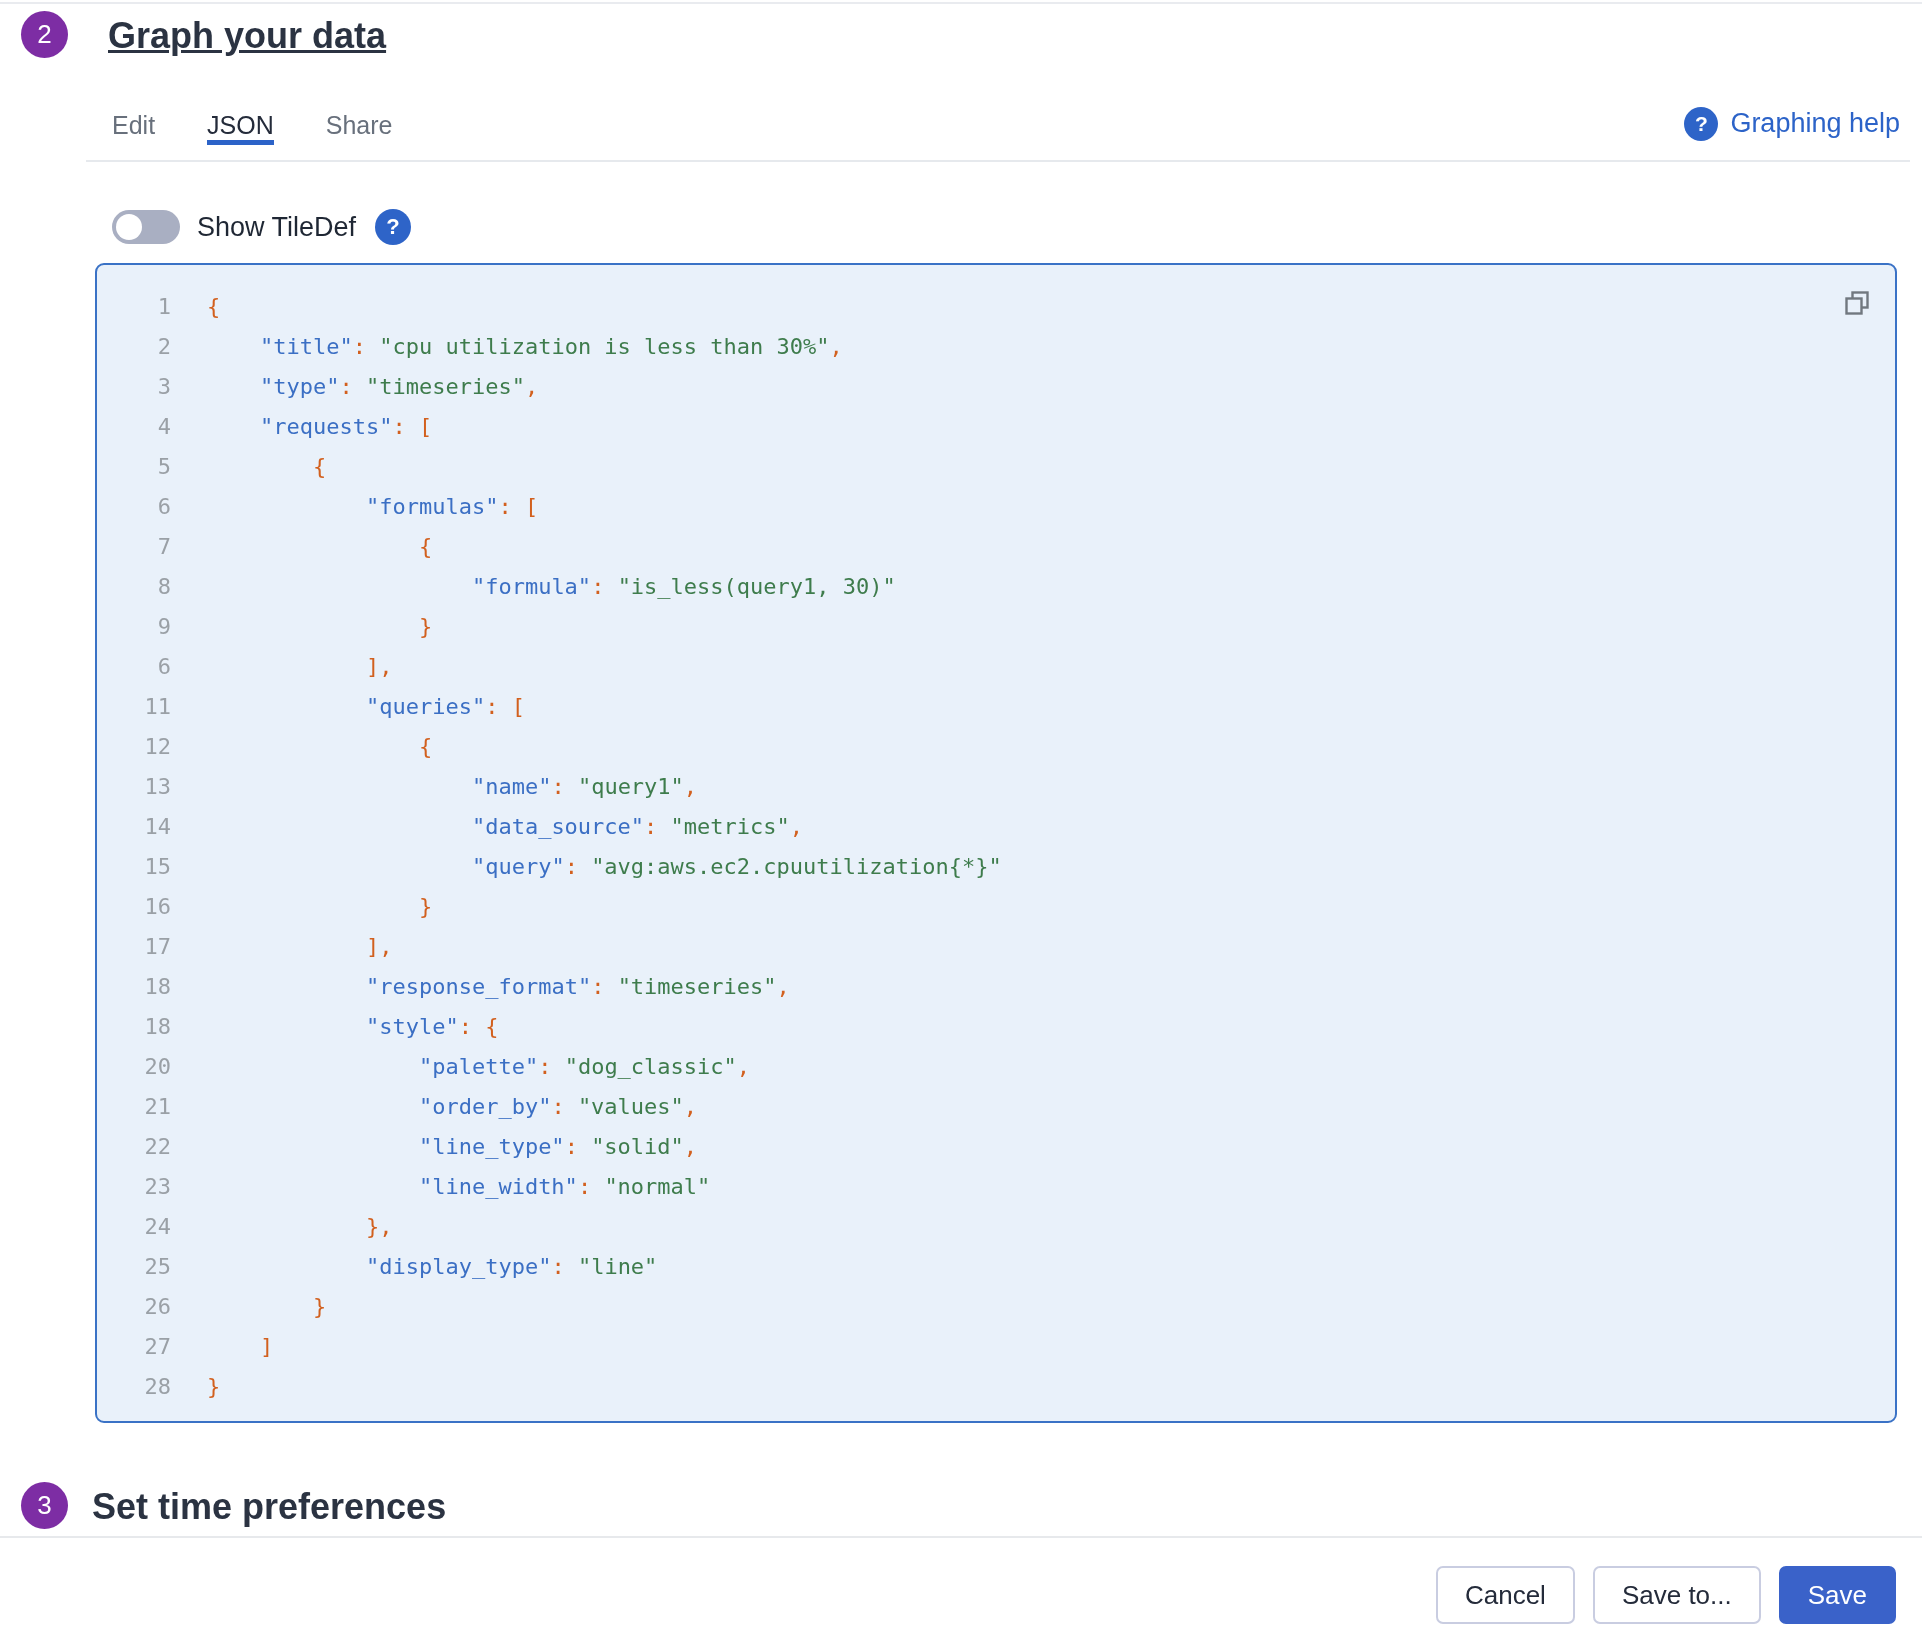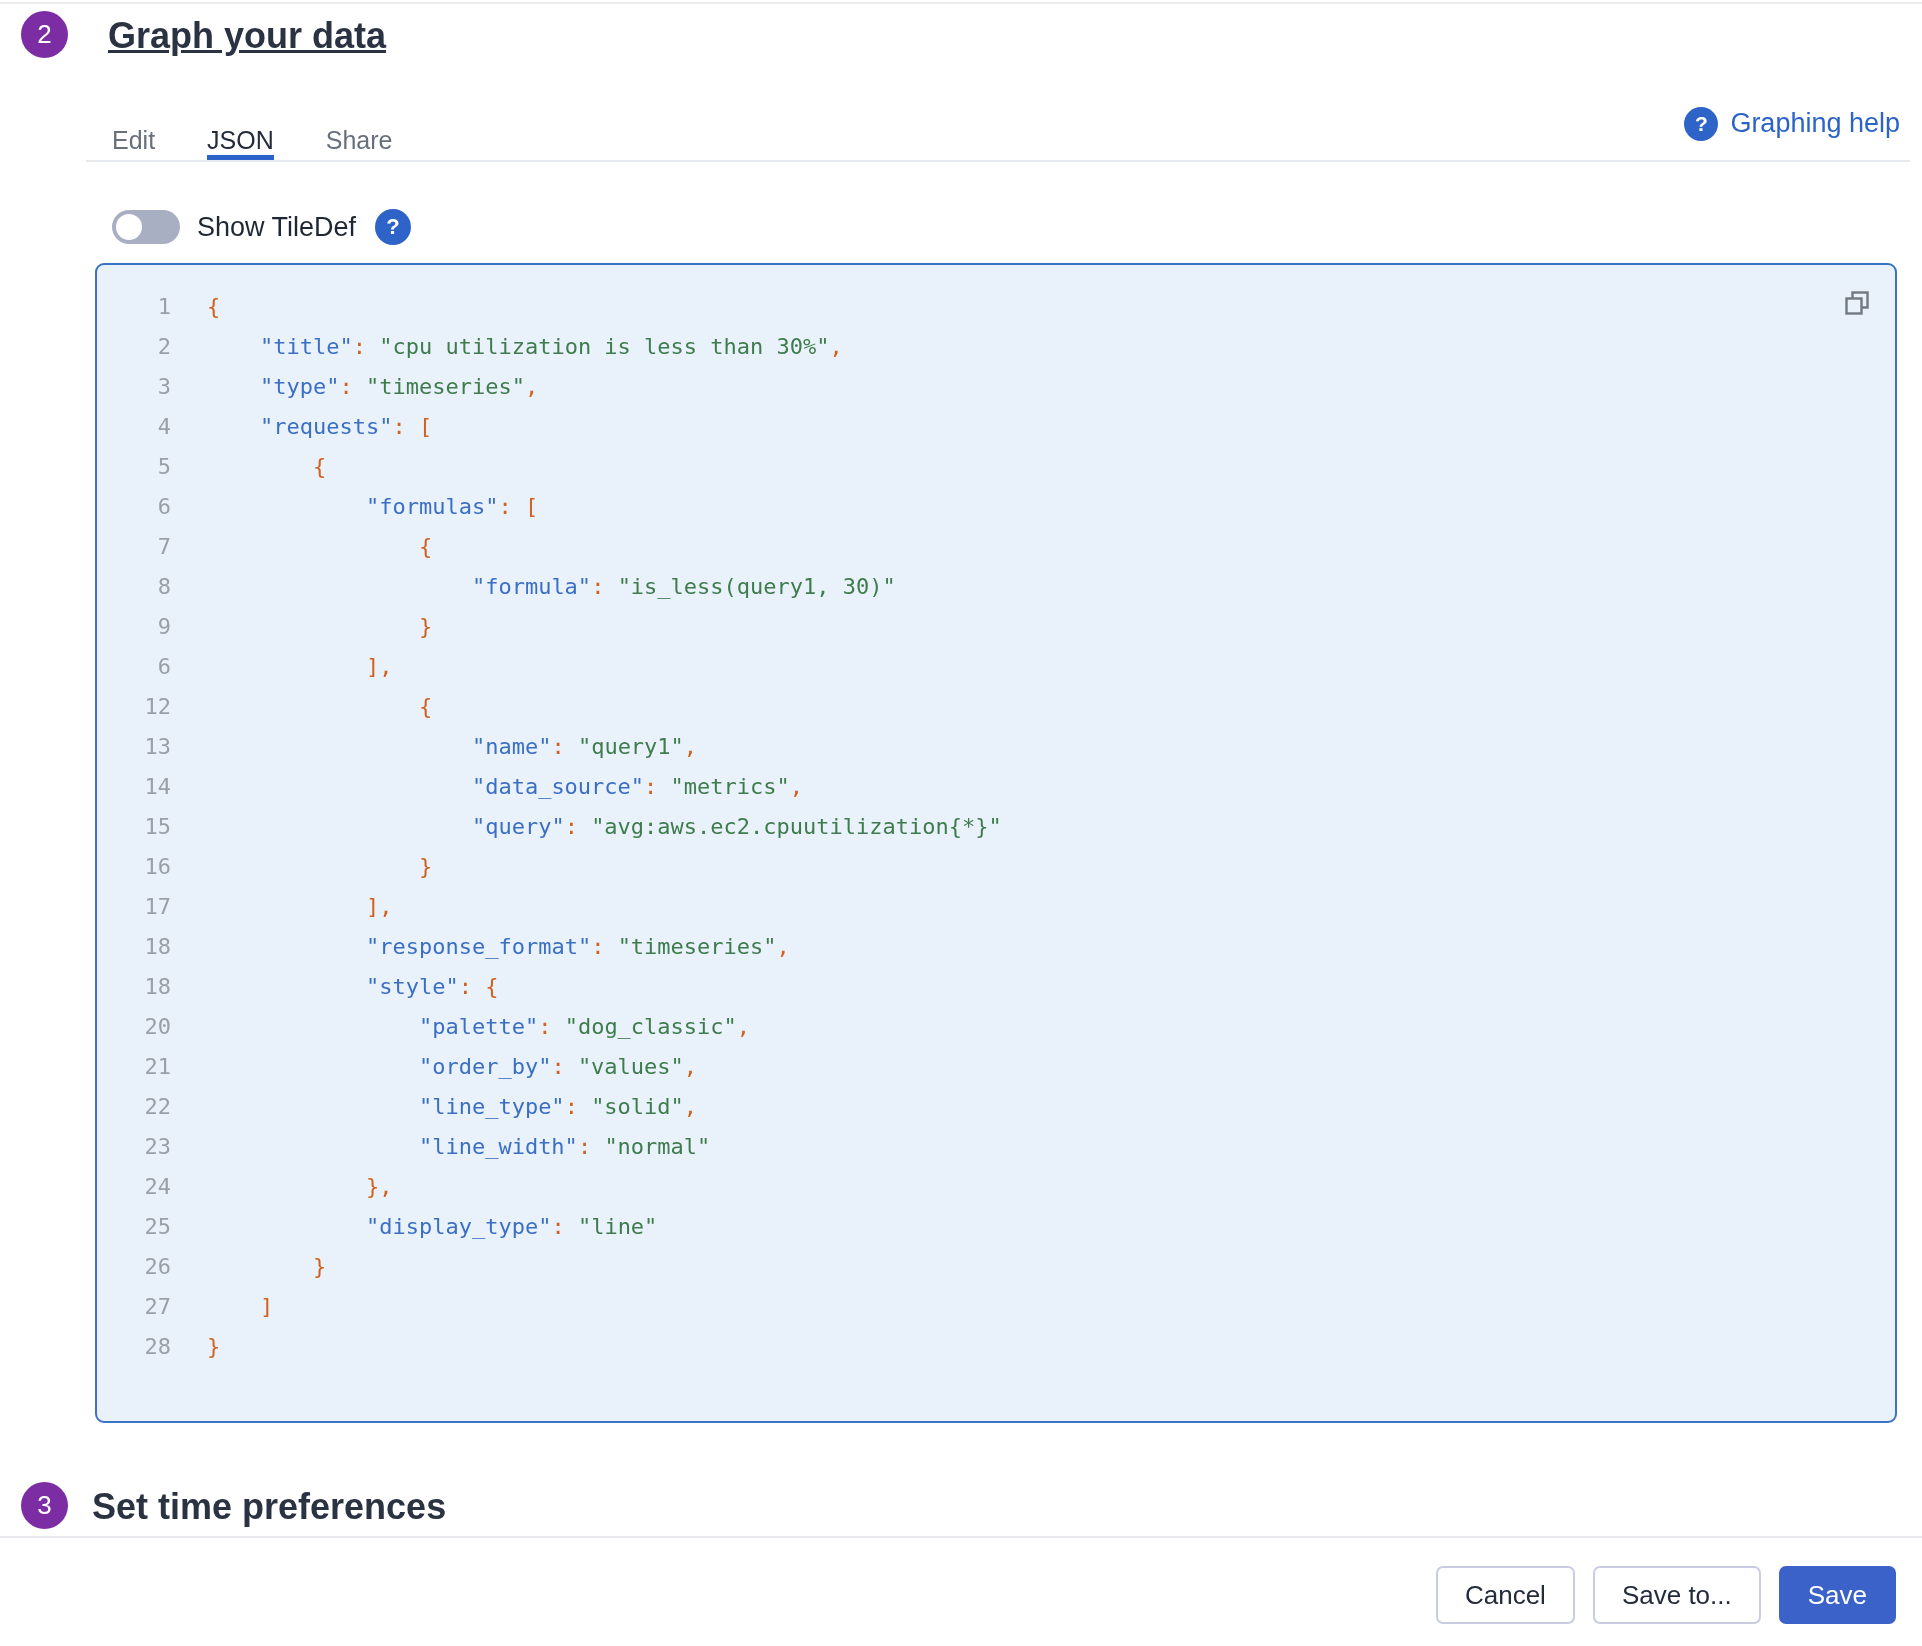--- a/index.html
+++ b/index.html
@@ -14,21 +14,21 @@
     background:#7d2da4; color:#ffffff; font-size:26px; font-weight:500;
     display:flex; align-items:center; justify-content:center; }
   .step-title { position:absolute; font-size:36px; font-weight:600; color:#2b3342; }
   .c2 { left:21px; top:11px; }
   .t2 { left:108px; top:15px;text-decoration:underline; }
   .c3 { left:21px; top:1482px; }
   .t3 { left:92px; top:1486px; }
 
   
   .tabbar { position:absolute; left:86px; right:12px; top:90px; height:72px;
-    border-bottom:2px solid #e6e9ed; display:flex; align-items:flex-end; }
+    border-bottom:2px solid #e6e9ed; display:flex; align-items:center; }
   .tab { margin-left:26px; margin-right:26px; display:flex; align-items:center;
     font-size:25px; color:#68707c; cursor:pointer; border-bottom:5px solid transparent;
     padding-top:5px; }
   .tab.active { color:#242b3a; font-weight:500; border-bottom-color:#2c63c8; }
   .help-link { position:absolute; right:10px; top:0; height:67px; display:flex;
     align-items:center; gap:12px; color:#2c63c8; font-size:27px; cursor:pointer; }
 
   .q-icon { display:inline-flex; align-items:center; justify-content:center;
     border-radius:50%; background:#2e64c8; color:#ffffff; font-weight:bold; }
   .q-sm { width:34px; height:34px; font-size:21px; }
@@ -102,20 +102,21 @@
         <div class="code-line"><span class="gutter">1</span><span class="code-text"><span class="tok-p">{</span></span></div>
         <div class="code-line"><span class="gutter">2</span><span class="code-text"><span class="tok-w">    </span><span class="tok-k">"title"</span><span class="tok-p">:</span><span class="tok-w"> </span><span class="tok-s">"cpu utilization is less than 30%"</span><span class="tok-p">,</span></span></div>
         <div class="code-line"><span class="gutter">3</span><span class="code-text"><span class="tok-w">    </span><span class="tok-k">"type"</span><span class="tok-p">:</span><span class="tok-w"> </span><span class="tok-s">"timeseries"</span><span class="tok-p">,</span></span></div>
         <div class="code-line"><span class="gutter">4</span><span class="code-text"><span class="tok-w">    </span><span class="tok-k">"requests"</span><span class="tok-p">:</span><span class="tok-w"> </span><span class="tok-p">[</span></span></div>
         <div class="code-line"><span class="gutter">5</span><span class="code-text"><span class="tok-w">        </span><span class="tok-p">{</span></span></div>
         <div class="code-line"><span class="gutter">6</span><span class="code-text"><span class="tok-w">            </span><span class="tok-k">"formulas"</span><span class="tok-p">:</span><span class="tok-w"> </span><span class="tok-p">[</span></span></div>
         <div class="code-line"><span class="gutter">7</span><span class="code-text"><span class="tok-w">                </span><span class="tok-p">{</span></span></div>
         <div class="code-line"><span class="gutter">8</span><span class="code-text"><span class="tok-w">                    </span><span class="tok-k">"formula"</span><span class="tok-p">:</span><span class="tok-w"> </span><span class="tok-s">"is_less(query1, 30)"</span></span></div>
         <div class="code-line"><span class="gutter">9</span><span class="code-text"><span class="tok-w">                </span><span class="tok-p">}</span></span></div>
         <div class="code-line"><span class="gutter">6</span><span class="code-text"><span class="tok-w">            </span><span class="tok-p">],</span></span></div>
+        <div class="code-line"><span class="gutter">11</span><span class="code-text"><span class="tok-w">            </span><span class="tok-k">"queries"</span><span class="tok-p">:</span><span class="tok-w"> </span><span class="tok-p">[</span></span></div>
         <div class="code-line"><span class="gutter">12</span><span class="code-text"><span class="tok-w">                </span><span class="tok-p">{</span></span></div>
         <div class="code-line"><span class="gutter">13</span><span class="code-text"><span class="tok-w">                    </span><span class="tok-k">"name"</span><span class="tok-p">:</span><span class="tok-w"> </span><span class="tok-s">"query1"</span><span class="tok-p">,</span></span></div>
         <div class="code-line"><span class="gutter">14</span><span class="code-text"><span class="tok-w">                    </span><span class="tok-k">"data_source"</span><span class="tok-p">:</span><span class="tok-w"> </span><span class="tok-s">"metrics"</span><span class="tok-p">,</span></span></div>
         <div class="code-line"><span class="gutter">15</span><span class="code-text"><span class="tok-w">                    </span><span class="tok-k">"query"</span><span class="tok-p">:</span><span class="tok-w"> </span><span class="tok-s">"avg:aws.ec2.cpuutilization{*}"</span></span></div>
         <div class="code-line"><span class="gutter">16</span><span class="code-text"><span class="tok-w">                </span><span class="tok-p">}</span></span></div>
         <div class="code-line"><span class="gutter">17</span><span class="code-text"><span class="tok-w">            </span><span class="tok-p">],</span></span></div>
         <div class="code-line"><span class="gutter">18</span><span class="code-text"><span class="tok-w">            </span><span class="tok-k">"response_format"</span><span class="tok-p">:</span><span class="tok-w"> </span><span class="tok-s">"timeseries"</span><span class="tok-p">,</span></span></div>
         <div class="code-line"><span class="gutter">18</span><span class="code-text"><span class="tok-w">            </span><span class="tok-k">"style"</span><span class="tok-p">:</span><span class="tok-w"> </span><span class="tok-p">{</span></span></div>
         <div class="code-line"><span class="gutter">20</span><span class="code-text"><span class="tok-w">                </span><span class="tok-k">"palette"</span><span class="tok-p">:</span><span class="tok-w"> </span><span class="tok-s">"dog_classic"</span><span class="tok-p">,</span></span></div>
         <div class="code-line"><span class="gutter">21</span><span class="code-text"><span class="tok-w">                </span><span class="tok-k">"order_by"</span><span class="tok-p">:</span><span class="tok-w"> </span><span class="tok-s">"values"</span><span class="tok-p">,</span></span></div>

